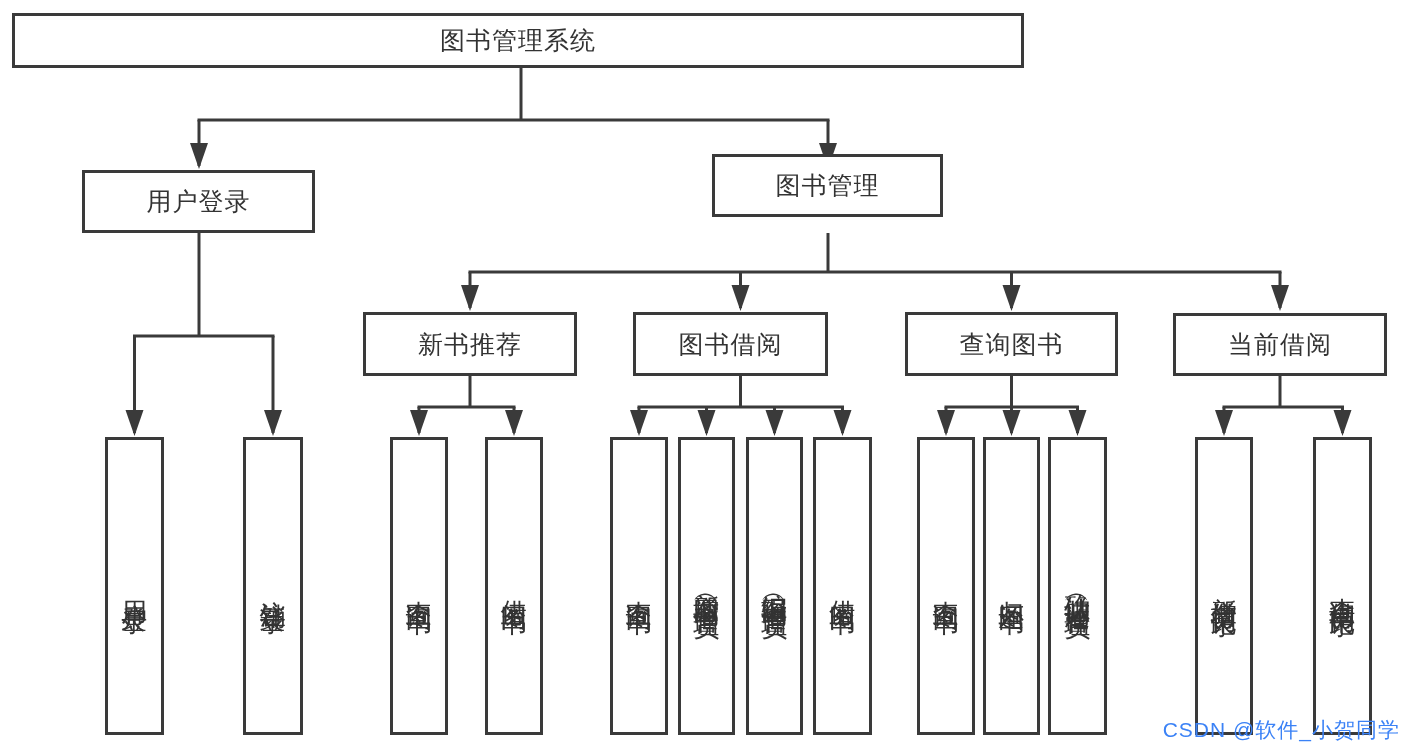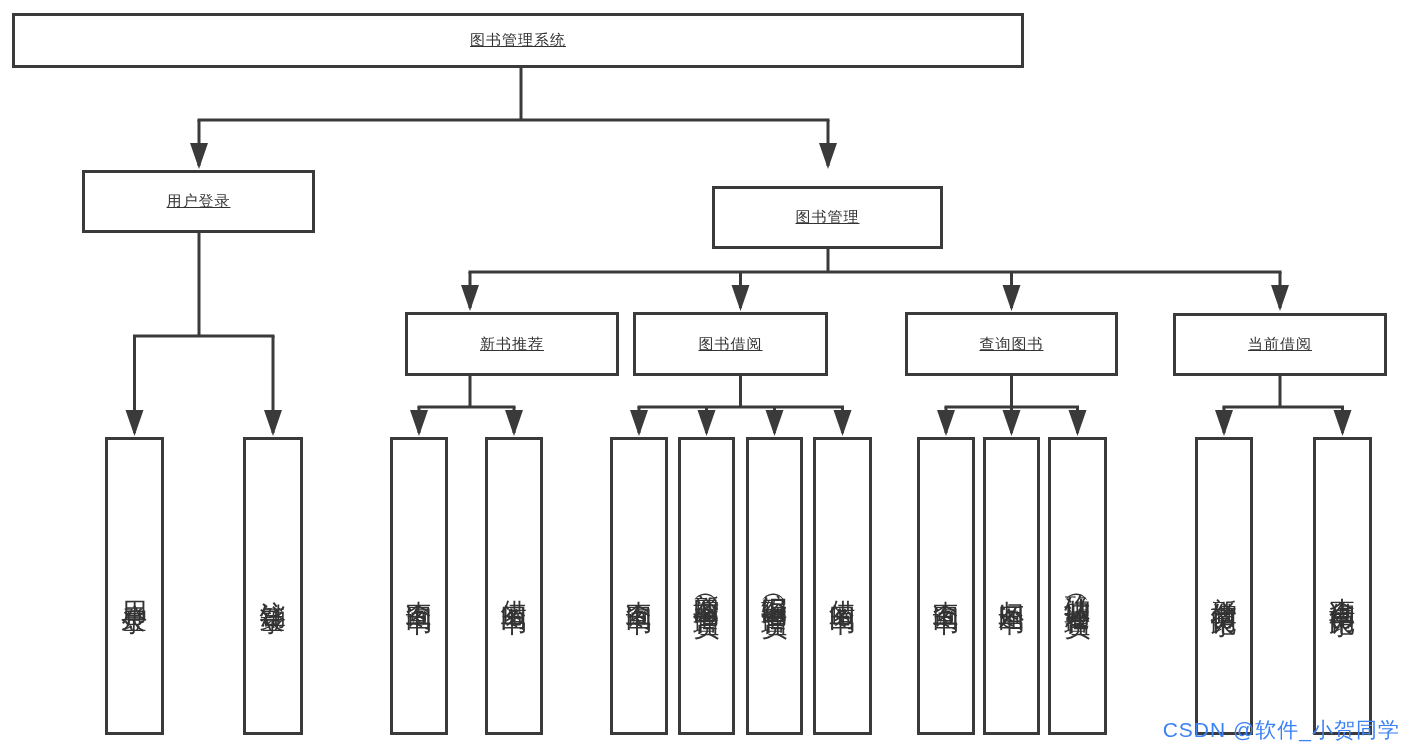--- a/index.html
+++ b/index.html
@@ -15,21 +15,21 @@
     position:absolute;
     box-sizing:border-box;
     border:3px solid #3a3a3a;
     background:#ffffff;
     display:flex;
     align-items:center;
     justify-content:center;
     color:#333333;
     z-index:2;
   }
-  .hbox{font-size:15px;letter-spacing:1px;text-decoration:underline;}
+  .hbox{font-size:25px;letter-spacing:1px;}
   .vbox span{
     writing-mode:vertical-rl;
     text-orientation:mixed;
     font-size:26px;
     letter-spacing:3px;
     line-height:1.1;
     color:#333333;
   }
   .watermark{
     position:absolute;
@@ -113,25 +113,25 @@
     </g>
   </svg>
 
   <div class="box hbox" style="left:12px;top:13px;width:1012px;height:55px;">
     <span>图书管理系统</span>
   </div>
 
   <div class="box hbox" style="left:82px;top:170px;width:233px;height:63px;">
     <span>用户登录</span>
   </div>
-  <div class="box hbox" style="left:712px;top:186px;width:231px;height:63px;">
+  <div class="box hbox" style="left:712px;top:154px;width:231px;height:63px;">
     <span>图书管理</span>
   </div>
 
-  <div class="box hbox" style="left:363px;top:312px;width:214px;height:64px;margin-left:42px;">
+  <div class="box hbox" style="left:363px;top:312px;width:214px;height:64px;">
     <span>新书推荐</span>
   </div>
   <div class="box hbox" style="left:633px;top:312px;width:195px;height:64px;">
     <span>图书借阅</span>
   </div>
   <div class="box hbox" style="left:905px;top:312px;width:213px;height:64px;">
     <span>查询图书</span>
   </div>
   <div class="box hbox" style="left:1173px;top:313px;width:214px;height:63px;">
     <span>当前借阅</span>

